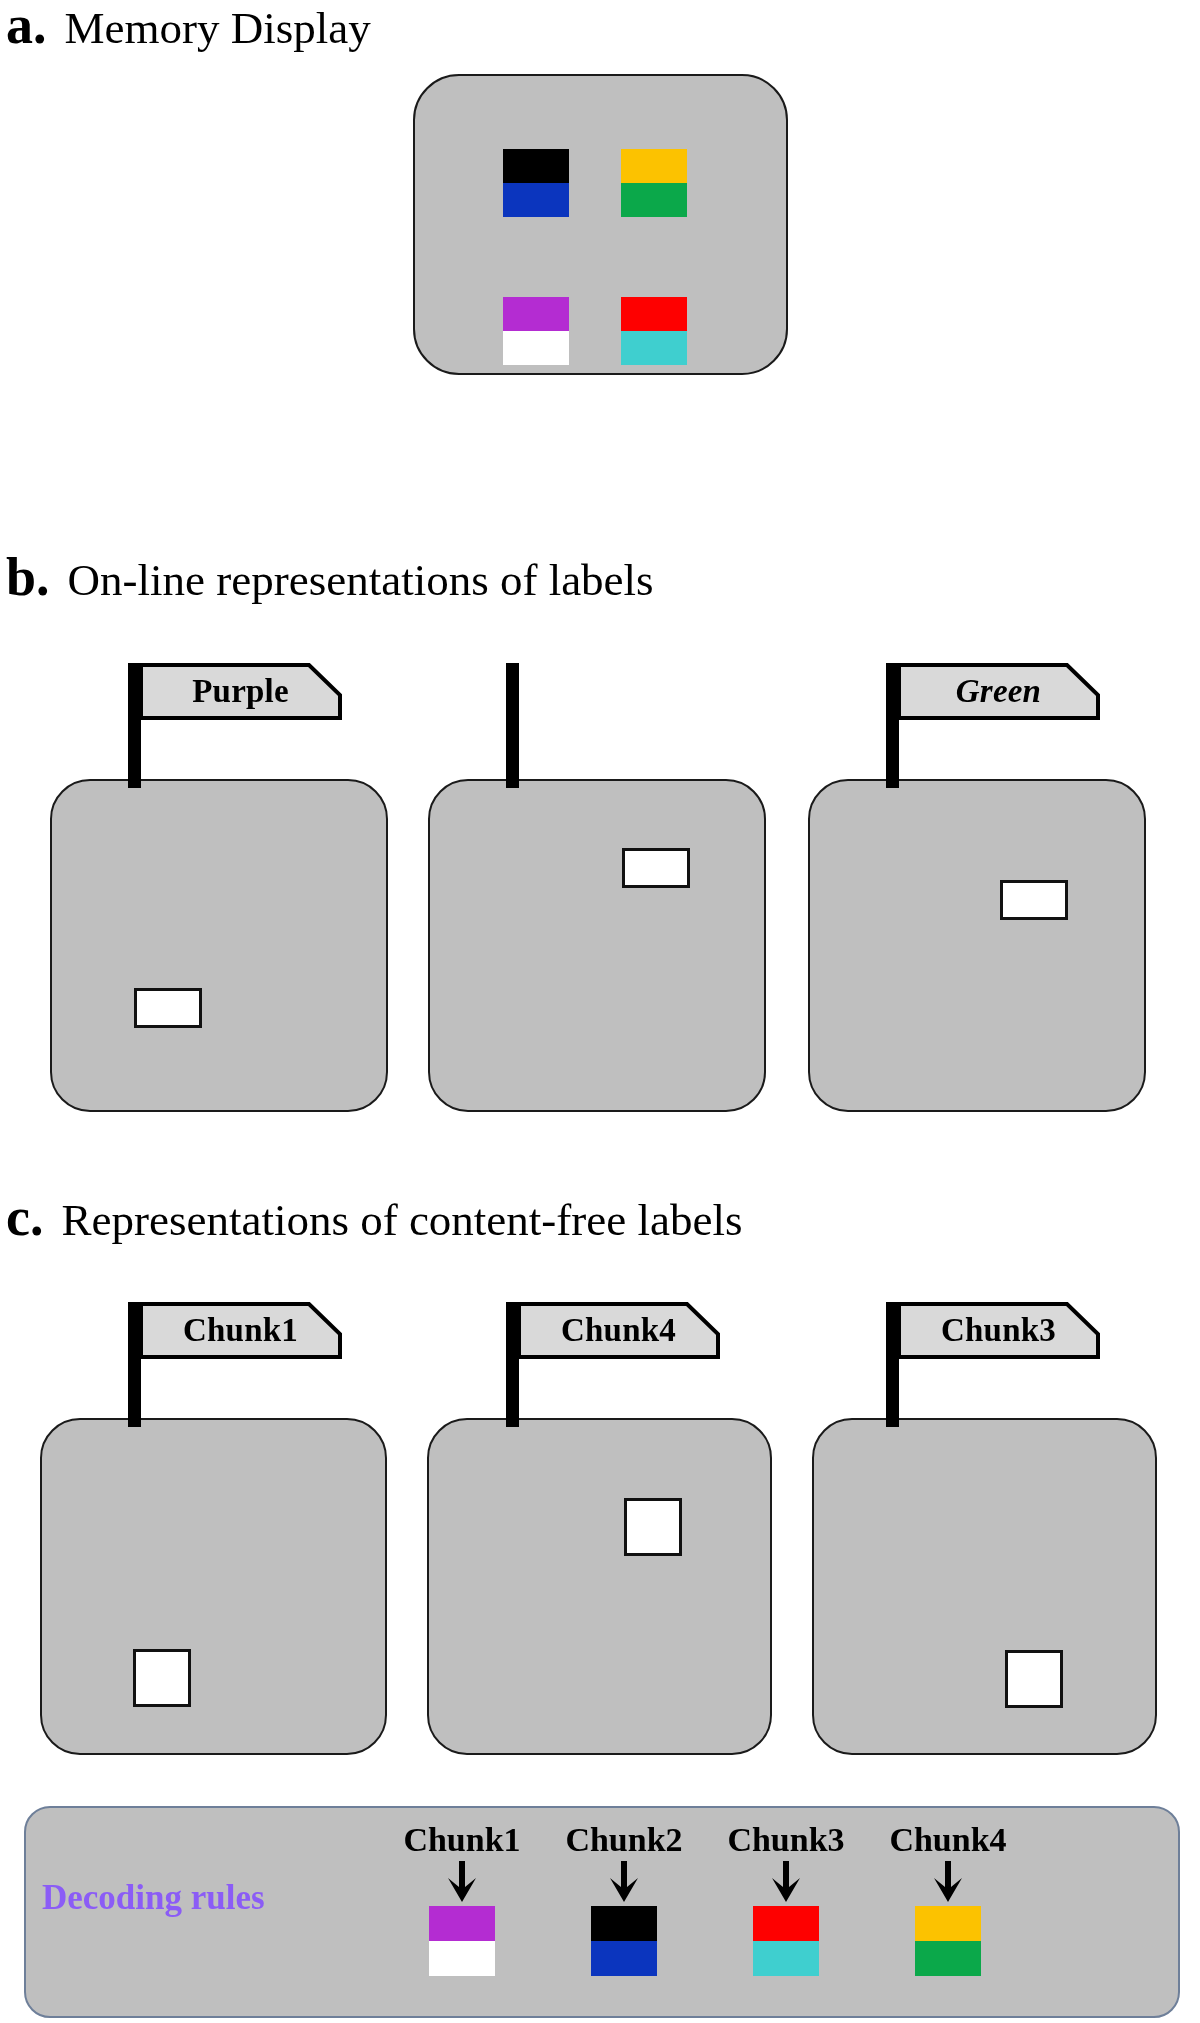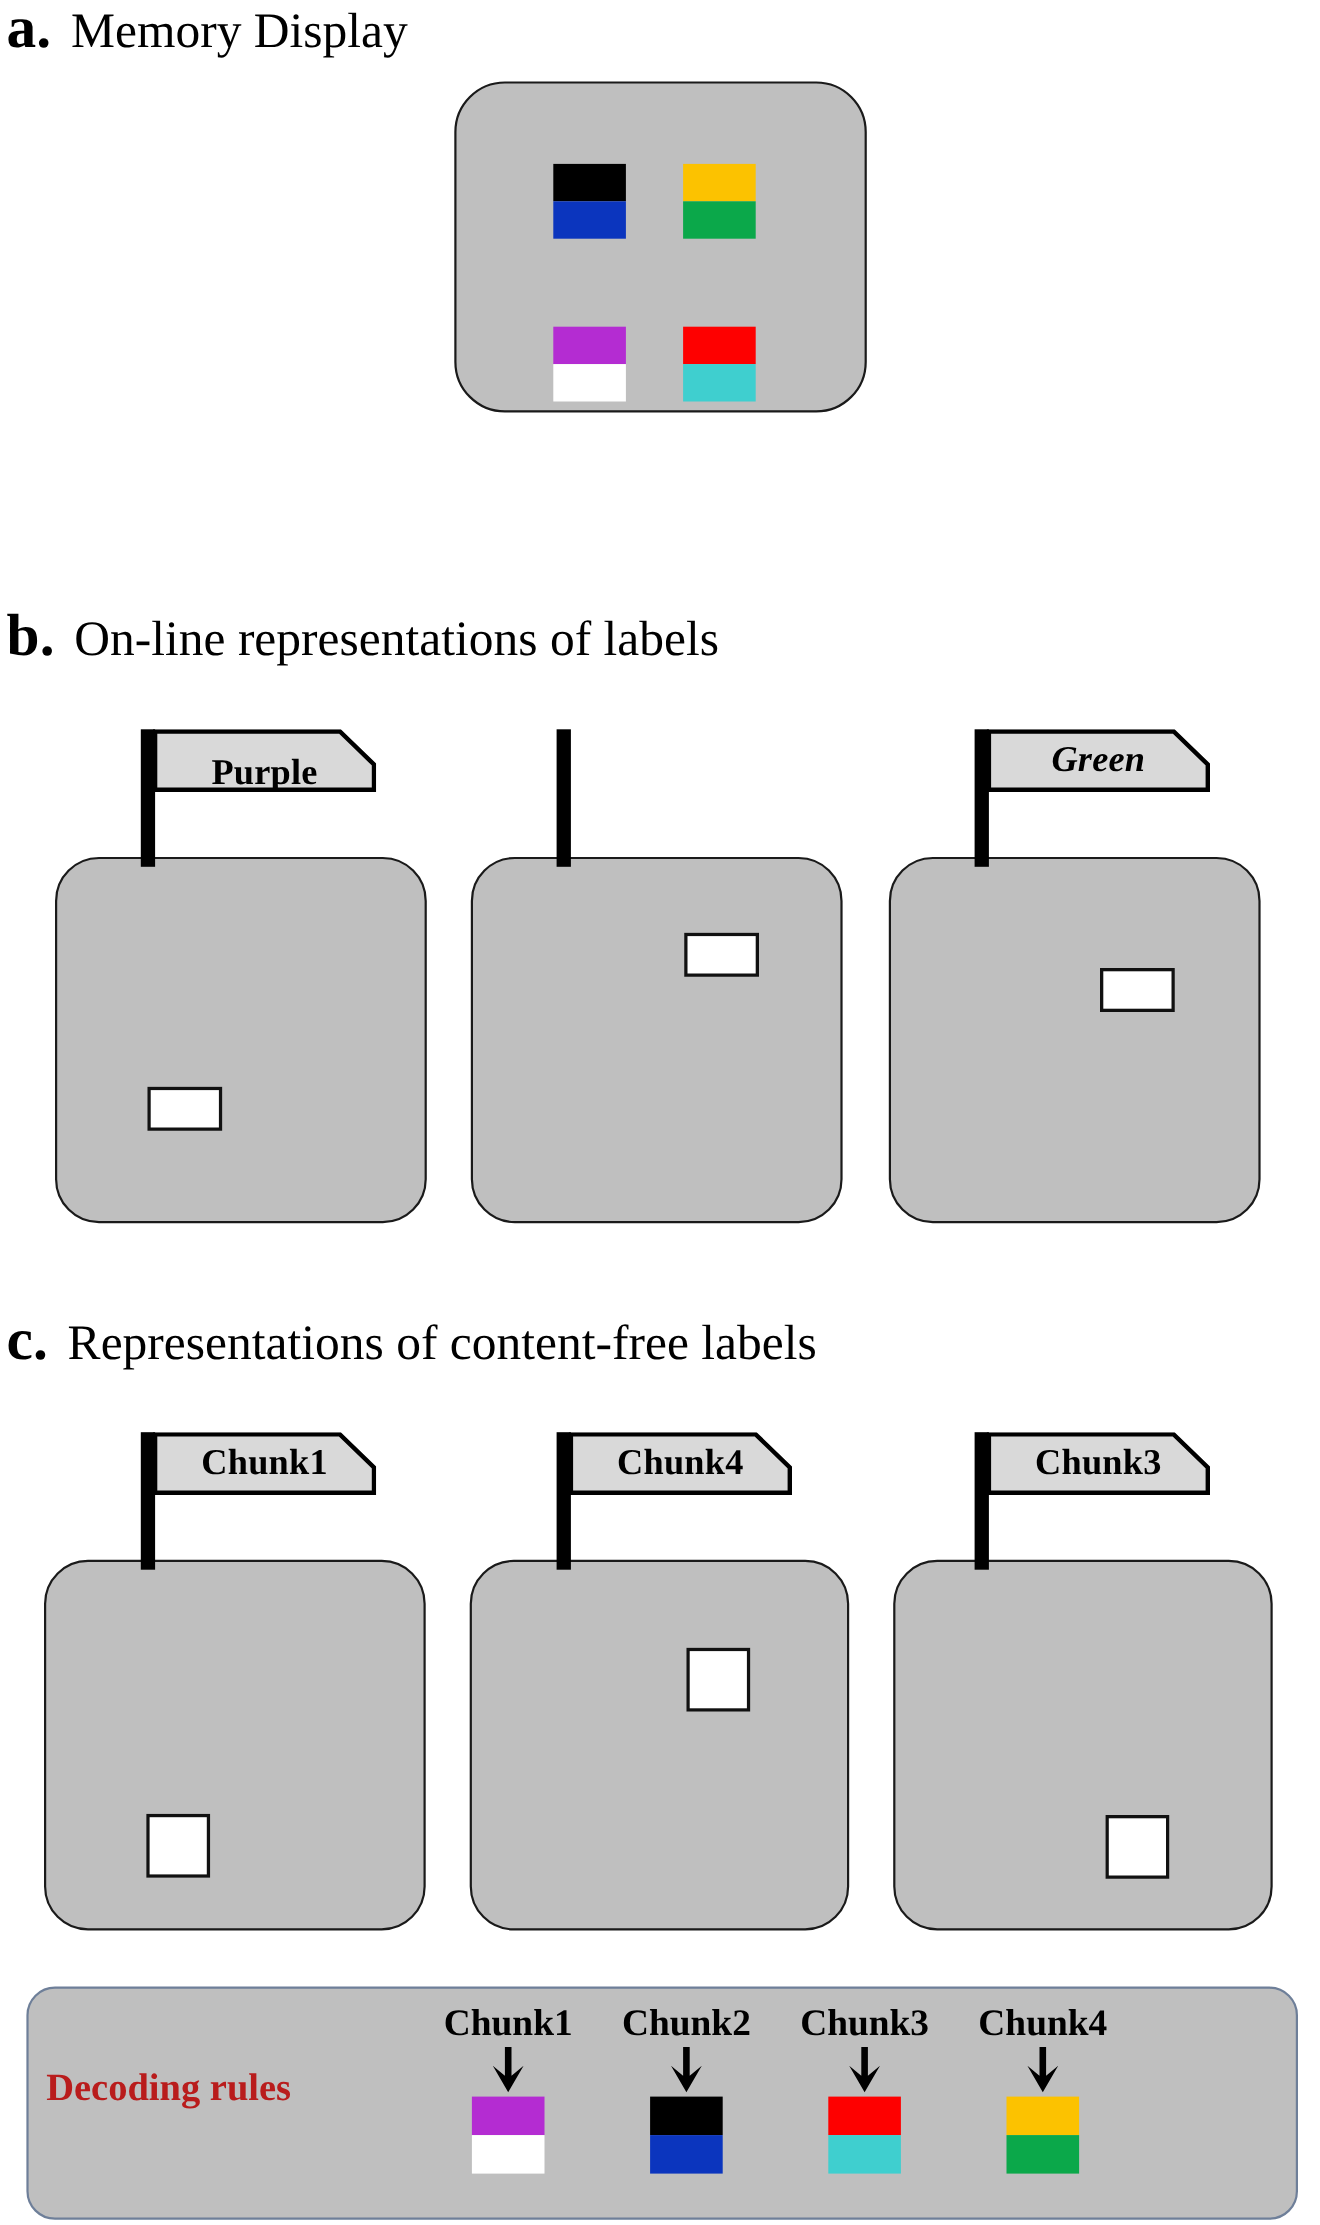--- a/index.html
+++ b/index.html
@@ -30,21 +30,21 @@
   .banner span{position:relative;font-weight:bold;color:#000;
                font-size:33px;letter-spacing:0.2px;line-height:1;}
 
   
   .marker{position:absolute;background:#ffffff;border:3px solid #111111;
           box-sizing:border-box;}
 
   
   .decbar{position:absolute;background:#bfbfbf;border:2px solid #6e7f99;
           border-radius:26px;box-sizing:border-box;}
-  .declabel{position:absolute;font-weight:bold;font-size:35px;color:#b91c1c;
+  .declabel{position:absolute;font-weight:bold;font-size:35px;color:#8b5cf6;
             white-space:nowrap;}
   .decitem{position:absolute;text-align:center;}
   .decitem .cap{font-weight:bold;font-size:34px;color:#000;
                 white-space:nowrap;line-height:1;}
   .arrow{margin:4px auto 3px auto;display:block;}
   .swatch{display:flex;flex-direction:column;margin:0 auto;
           box-sizing:border-box;}
   .swatch > div{flex:1 1 50%;width:100%;}
 </style>
 </head>
@@ -76,21 +76,21 @@
   <div style="background:#3fcfcf;"></div>
 </div>
 
 <div class="heading" style="left:6px;top:546px;">
   <span class="letter">b.</span><span class="sp"></span><span class="words">On-line representations of labels</span>
 </div>
 
 <div class="panel" style="left:50px;top:779px;width:338px;height:333px;border-radius:40px;"></div>
 <div class="flagwrap" style="left:128px;top:663px;width:214px;height:125px;">
   <div class="pole" style="width:13px;height:125px;"></div>
-  <div class="banner" style="left:11px;top:0px;width:203px;height:57px;align-items:flex-end;">
+  <div class="banner" style="left:11px;top:0px;width:203px;height:57px;">
     <svg width="203" height="57" viewBox="0 0 203 57">
       <polygon points="2,2 170,2 201,32 201,55 2,55" fill="#d9d9d9" stroke="#000000" stroke-width="4"></polygon>
     </svg>
     <span>Purple</span>
   </div>
 </div>
 <div class="marker" style="left:134px;top:988px;width:68px;height:40px;"></div>
 
 <div class="panel" style="left:428px;top:779px;width:338px;height:333px;border-radius:40px;"></div>
 <div class="flagwrap" style="left:506px;top:663px;width:214px;height:125px;">

